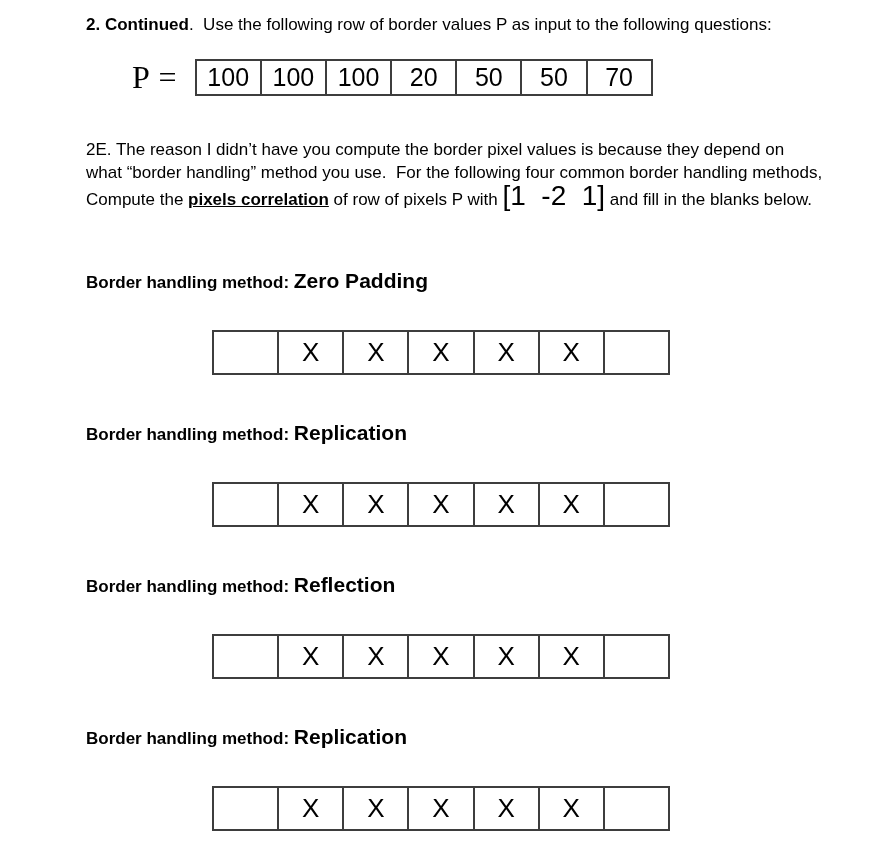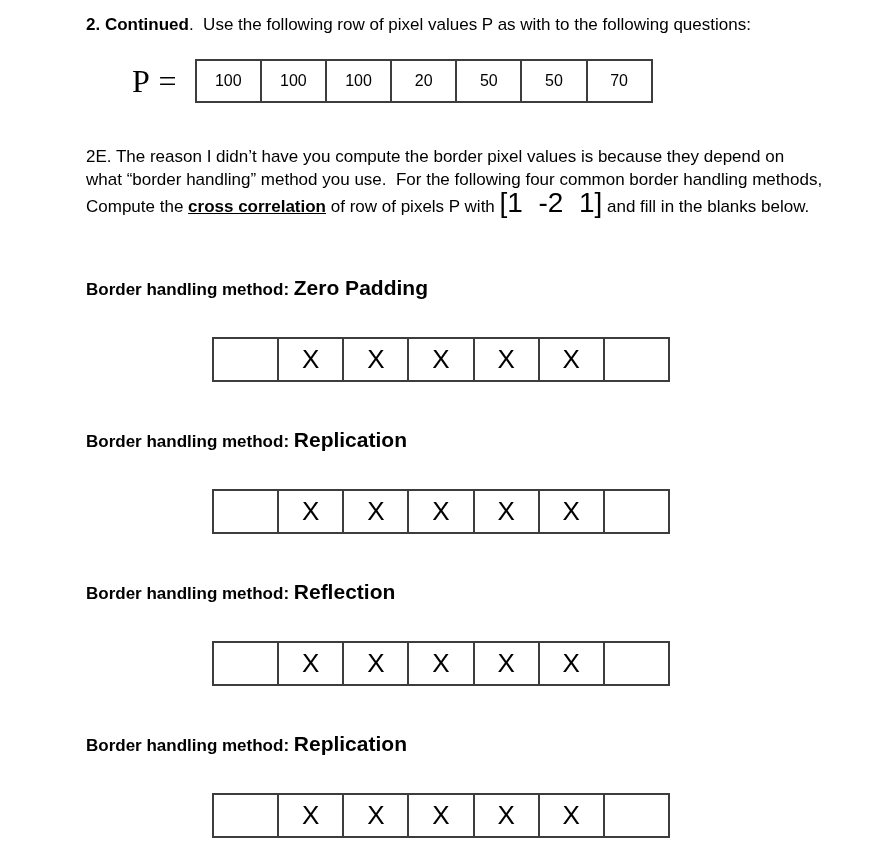--- a/index.html
+++ b/index.html
@@ -38,21 +38,21 @@
     table-layout: fixed;
     width: 458px;
   }
   table.grid td {
     border: 2px solid #3d3d3d;
     text-align: center;
     vertical-align: middle;
     padding: 0;
     overflow: hidden;
   }
-  .p-grid td { height: 42px; font-size: 16px; }
+  .p-grid td { height: 35px; font-size: 25px; }
 
   .question {
     margin: 42px 0 0 0;
     font-size: 17px;
     line-height: 23px;
     width: 737px;
     white-space: pre-wrap;
   }
   .question .emph { font-weight: bold; text-decoration: underline; }
   .question .kernel { font-size: 28px; }
@@ -66,40 +66,40 @@
   }
   .bh-method { font-size: 21px; margin-top: 44px; }
   .x-grid { margin-left: 126px; margin-top: 34px; }
   .x-grid td { height: 43px; font-size: 26px; }
 </style>
 </head>
 <body>
 
 <div class="page">
 
-  <p class="intro"><span class="b">2. Continued</span><span>.  Use the following row of pixel values P as with to the following questions:</span></p>
+  <p class="intro"><span class="b">2. Continued</span><span>.  Use the following row of border values P as input to the following questions:</span></p>
 
   <div class="p-row">
     <span class="p-label">P =</span>
     <table class="grid p-grid">
       <tbody>
           <tr>
         <td>100</td>
         <td>100</td>
         <td>100</td>
         <td>20</td>
         <td>50</td>
         <td>50</td>
         <td>70</td>
       </tr>
     </tbody>
       </table>
   </div>
 
-  <p class="question"><span>2E. The reason I didn’t have you compute the border pixel values is because they depend on what “border handling” method you use.  For the following four common border handling methods, Compute the </span><span class="emph">cross correlation</span><span> of row of pixels P with </span><span class="kernel">[1  -2  1]</span><span> and fill in the blanks below.</span></p>
+  <p class="question"><span>2E. The reason I didn’t have you compute the border pixel values is because they depend on what “border handling” method you use.  For the following four common border handling methods, Compute the </span><span class="emph">pixels correlation</span><span> of row of pixels P with </span><span class="kernel">[1  -2  1]</span><span> and fill in the blanks below.</span></p>
 
   <div class="bh-section first">
     <div class="bh-heading"><span>Border handling method:</span> <span class="bh-method">Zero Padding</span></div>
     <table class="grid x-grid">
       <tbody>
           <tr>
         <td></td>
         <td>X</td>
         <td>X</td>
         <td>X</td>

